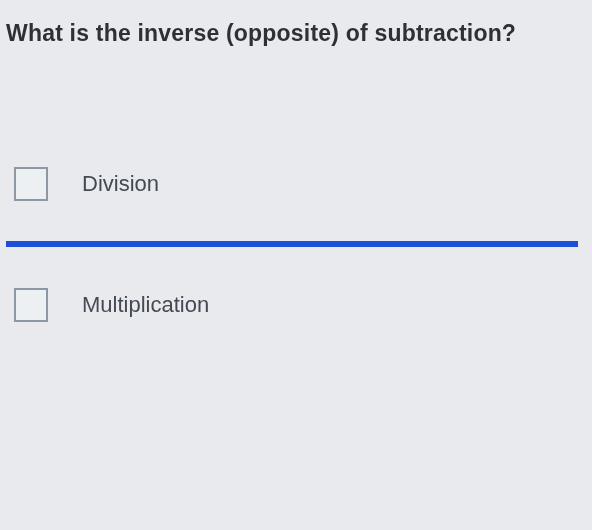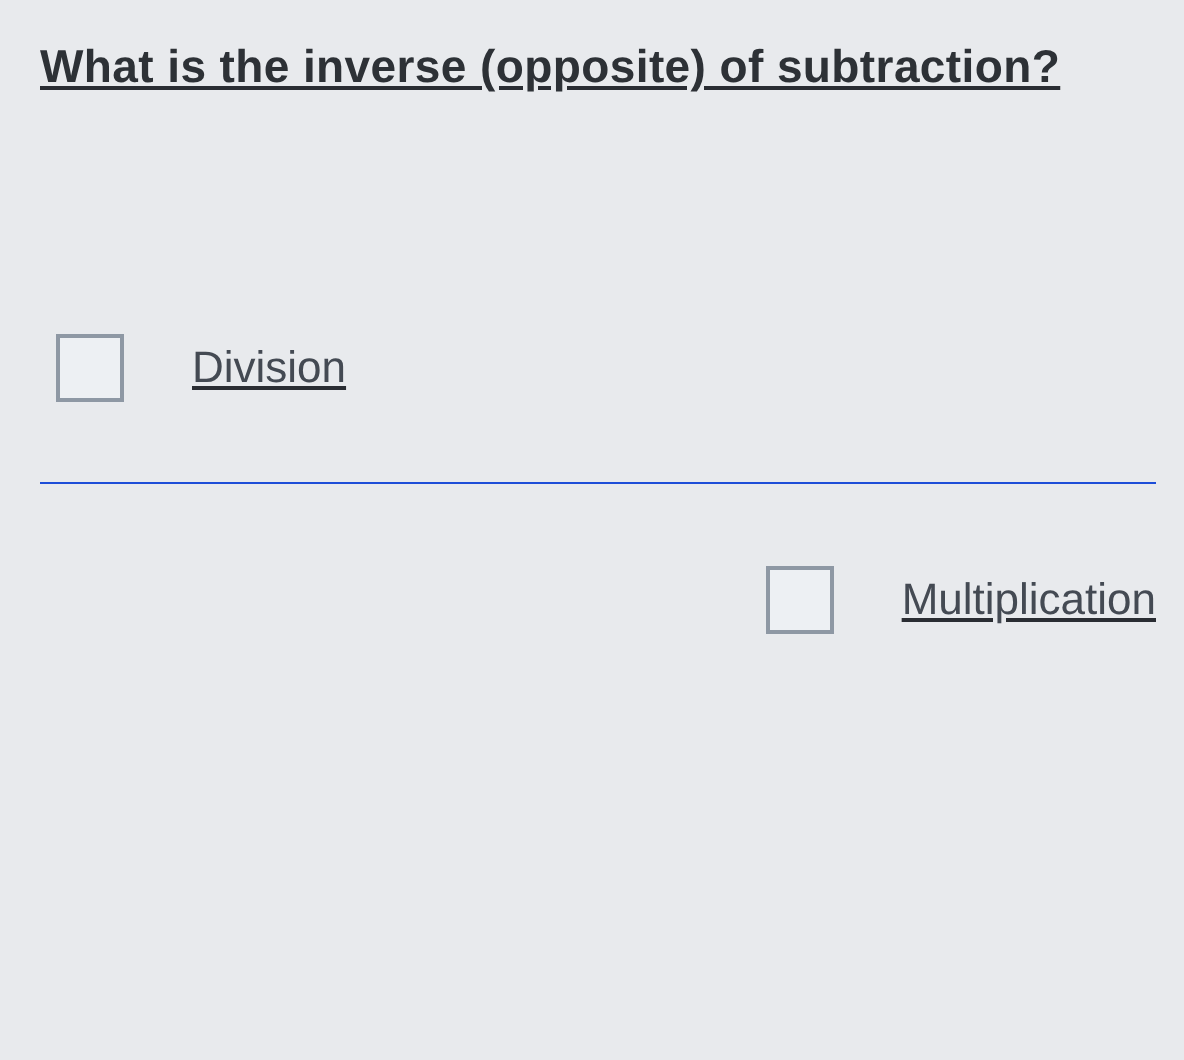--- a/index.html
+++ b/index.html
@@ -4,41 +4,40 @@
 <style>
   * { box-sizing: border-box; margin: 0; padding: 0; }
   html, body { width: 592px; height: 530px; }
   body {
     background: #e8eaed;
     font-family: Arial, Helvetica, sans-serif;
     color: #2a2d33;
     overflow: hidden;
   }
   .container {
-    padding: 18px 14px 0 20px;
-    text-decoration: underline;
+    padding: 18px 14px 0 6px;
   }
   .question {
     font-size: 23px;
     font-weight: 700;
     color: #2d3136;
     line-height: 1.35;
     letter-spacing: 0.2px;
     margin-bottom: 78px;
   }
   .options { }
   .option-row {
     display: flex;
     align-items: center;
     padding: 40px 0 40px 8px;
     border-top: 1px solid transparent;
-    border-bottom: 1px solid #1d4ed8;
+    border-bottom: 6px solid #1d4ed8;
   }
   .option-row:first-child { border-top: none; }
-  .option-row:last-child { border-bottom: none; justify-content: flex-end; }
+  .option-row:last-child { border-bottom: none; }
   .checkbox {
     width: 34px;
     height: 34px;
     border: 2px solid #8e98a4;
     background: #edf0f3;
     margin-right: 34px;
     flex: 0 0 auto;
   }
   .option-label {
     font-size: 22px;

